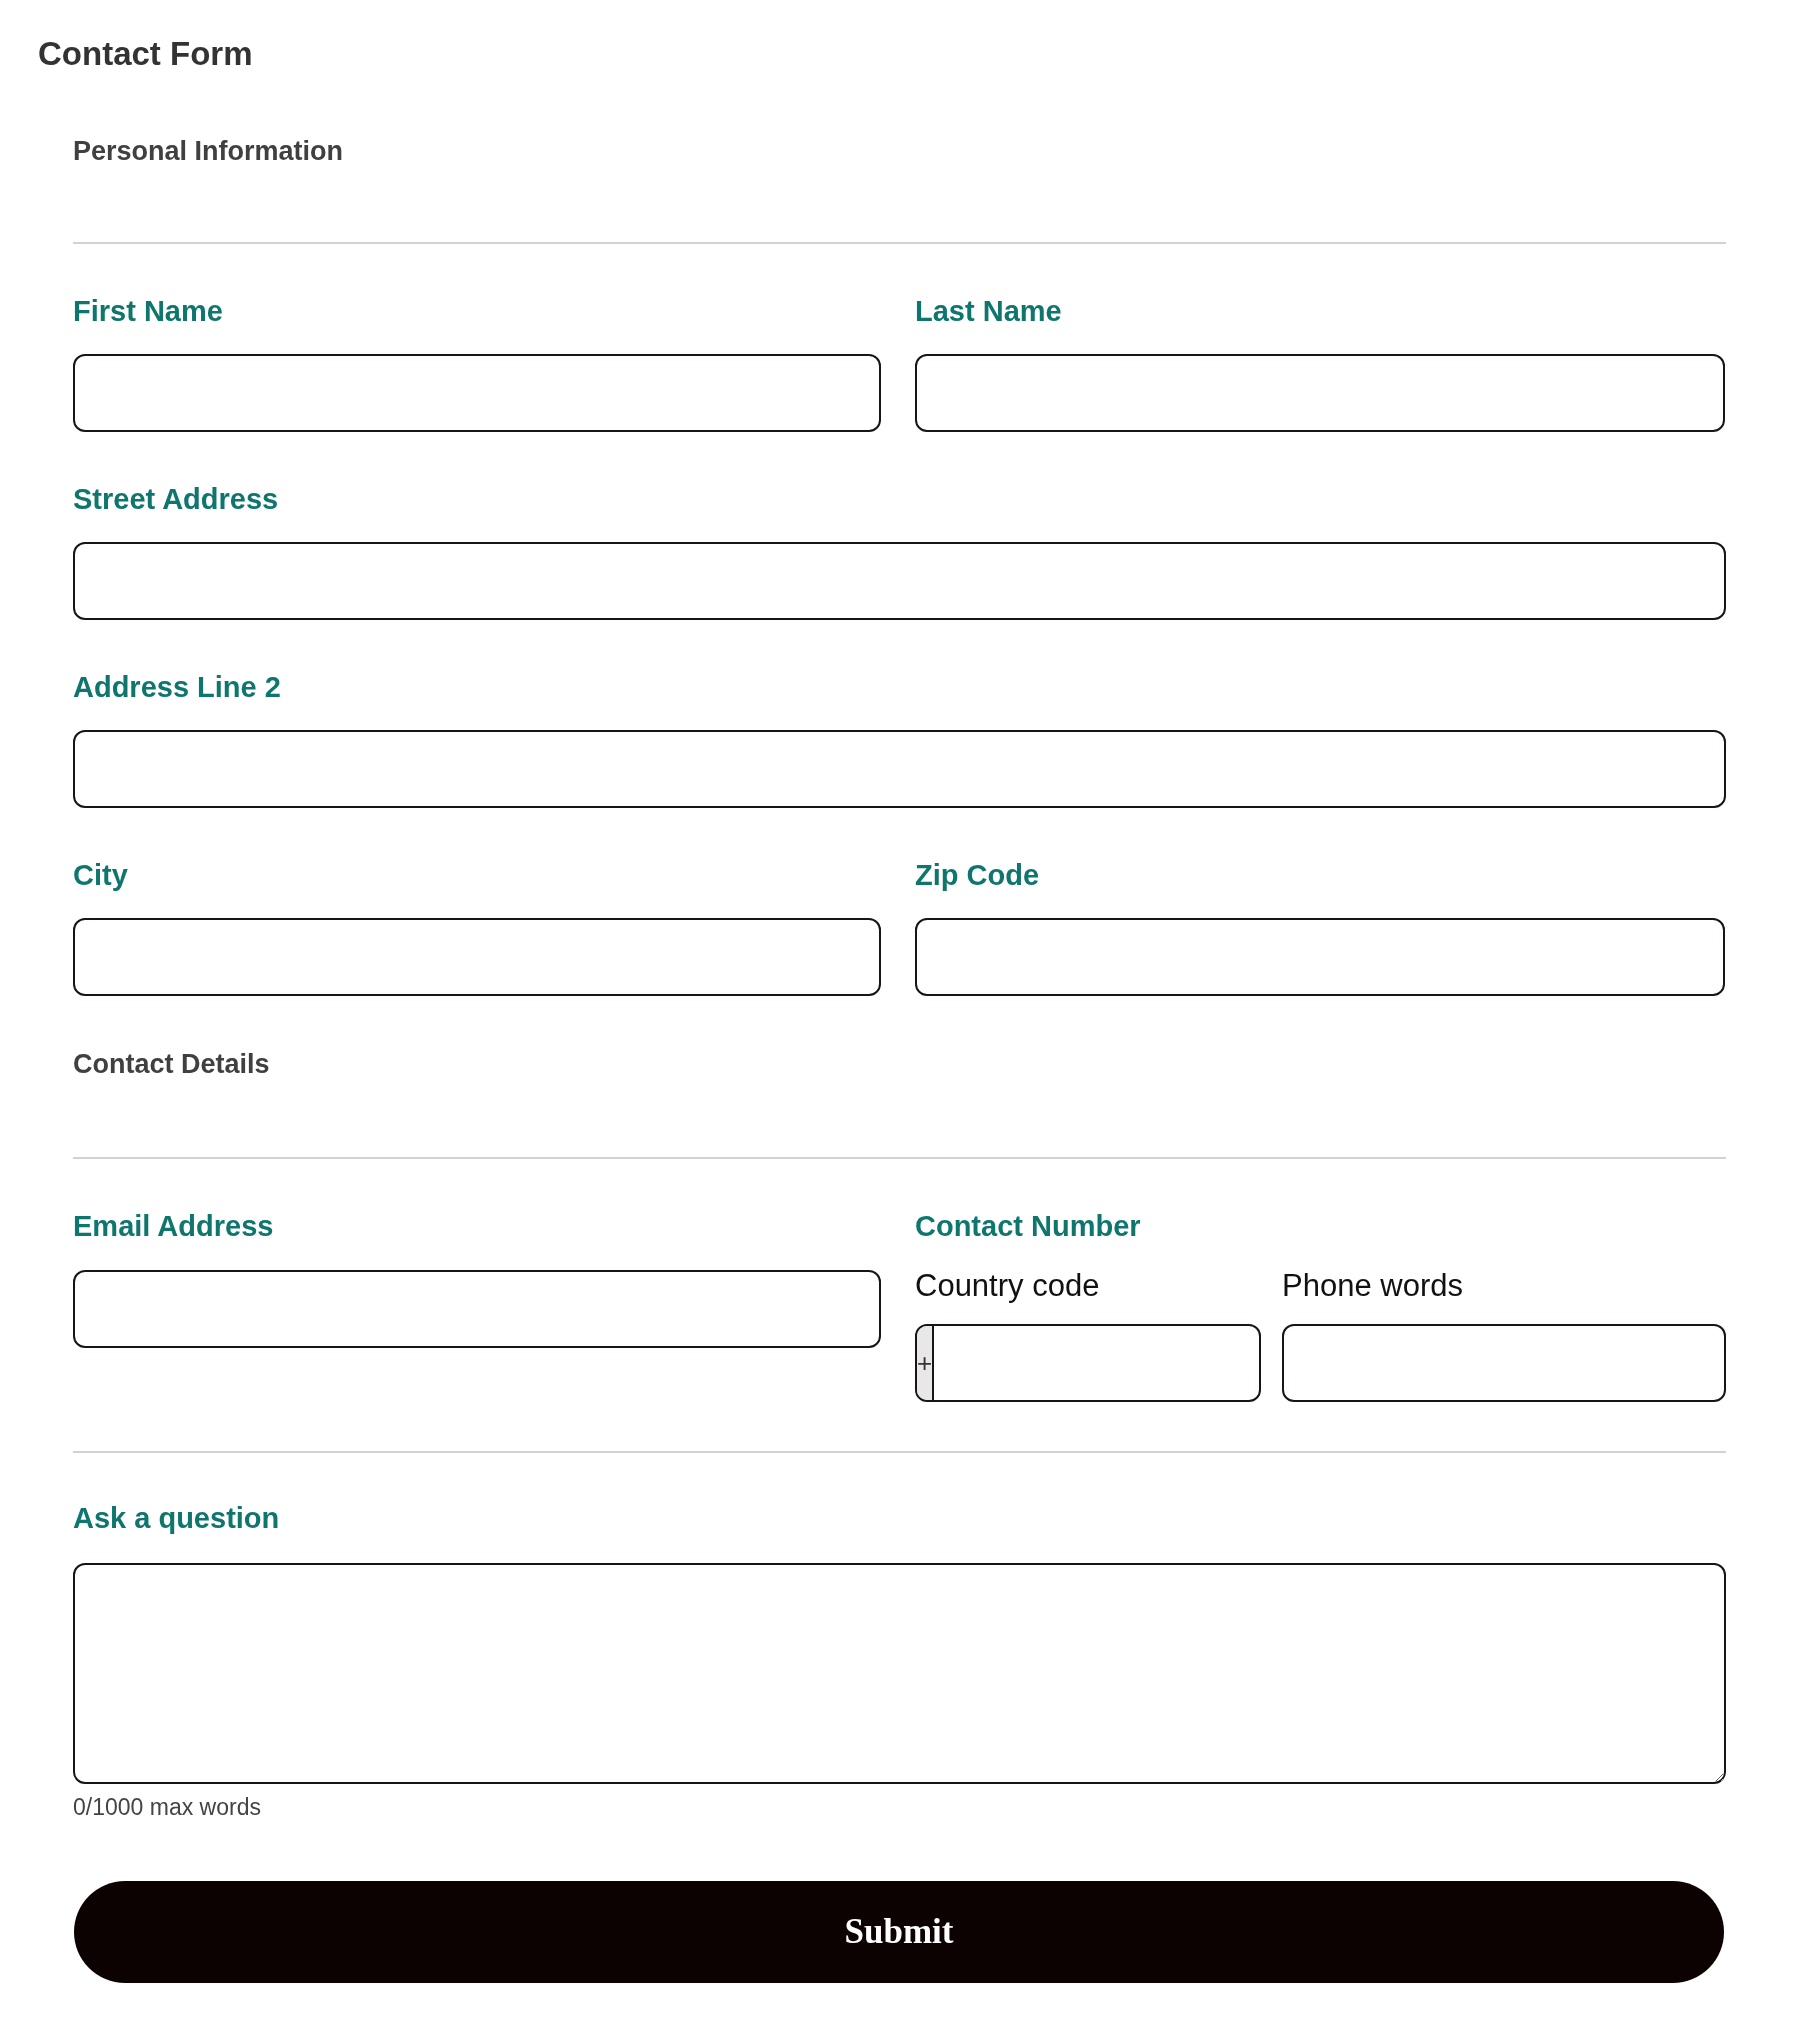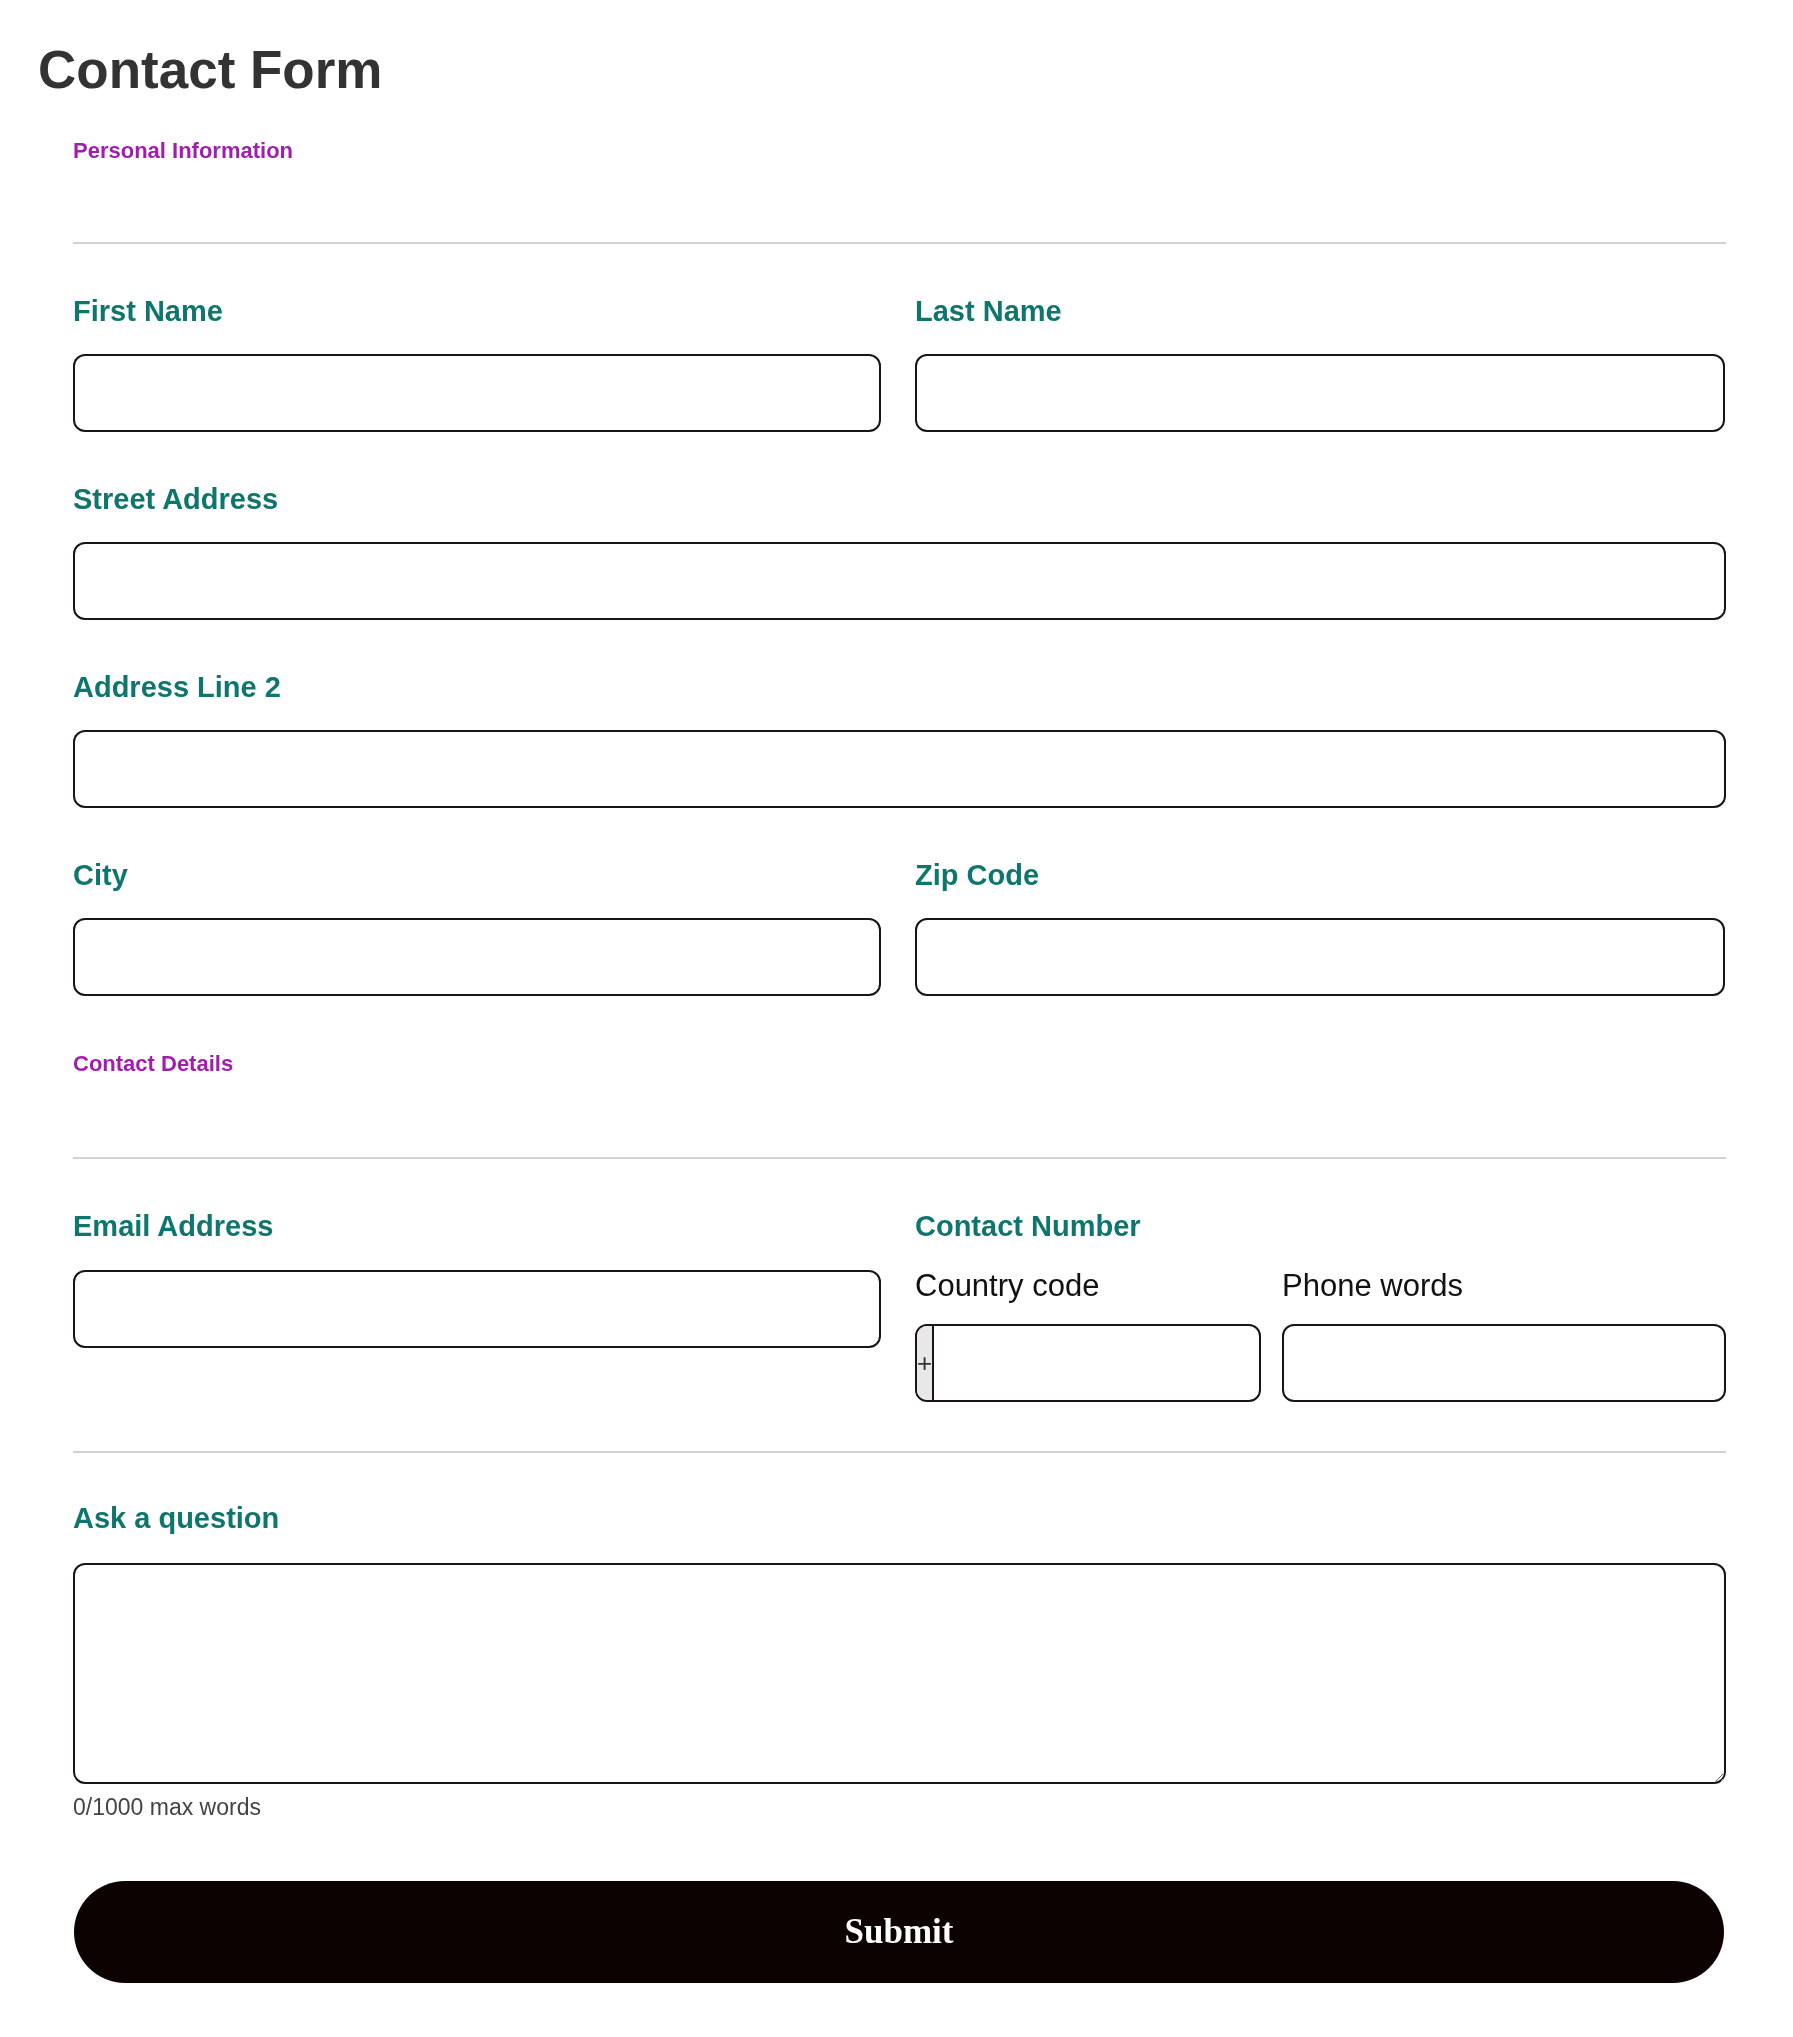--- a/index.html
+++ b/index.html
@@ -1,25 +1,25 @@
 <!DOCTYPE html>
 <html><head>
 <meta charset="utf-8">
 <style>
   * { box-sizing: border-box; margin: 0; padding: 0; }
   html, body { width: 1794px; height: 2038px; background: #ffffff; overflow: hidden; }
   body { font-family: "Liberation Sans", sans-serif; color: #000; position: relative; }
 
   .page-title {
     position: absolute; left: 38px; top: 30px;
-    font-size: 53px; font-weight: bold; color: #333333; line-height: 48px; margin-top: 16px;
+    font-size: 33px; font-weight: bold; color: #333333; line-height: 48px;
   }
   .section-heading {
     position: absolute; left: 73px;
-    font-size: 22px; font-weight: bold; color: #a21caf; line-height: 32px;
+    font-size: 27px; font-weight: bold; color: #404040; line-height: 32px;
   }
   .divider {
     position: absolute; left: 73px; width: 1653px; height: 2px; background: #d2d2d2;
   }
   .label {
     position: absolute; font-size: 29px; font-weight: bold; line-height: 34px; color: #0f766e;
   }
   .sublabel {
     position: absolute; font-size: 31px; font-weight: normal; line-height: 36px; color: #111; text-align: right;
   }

